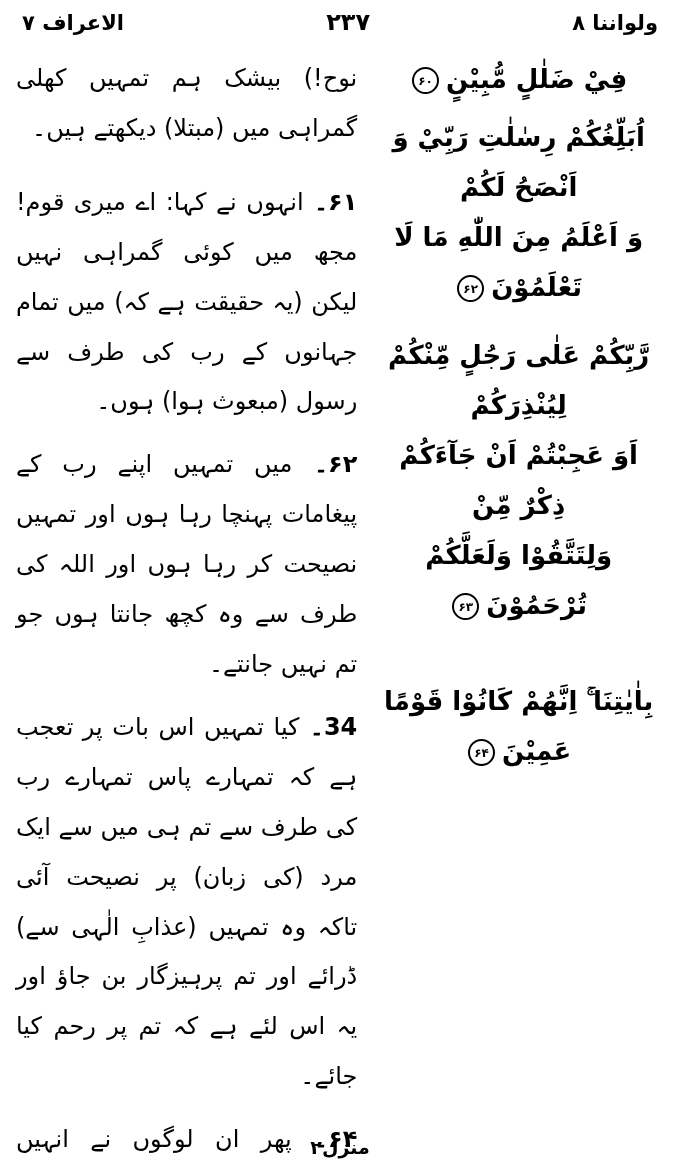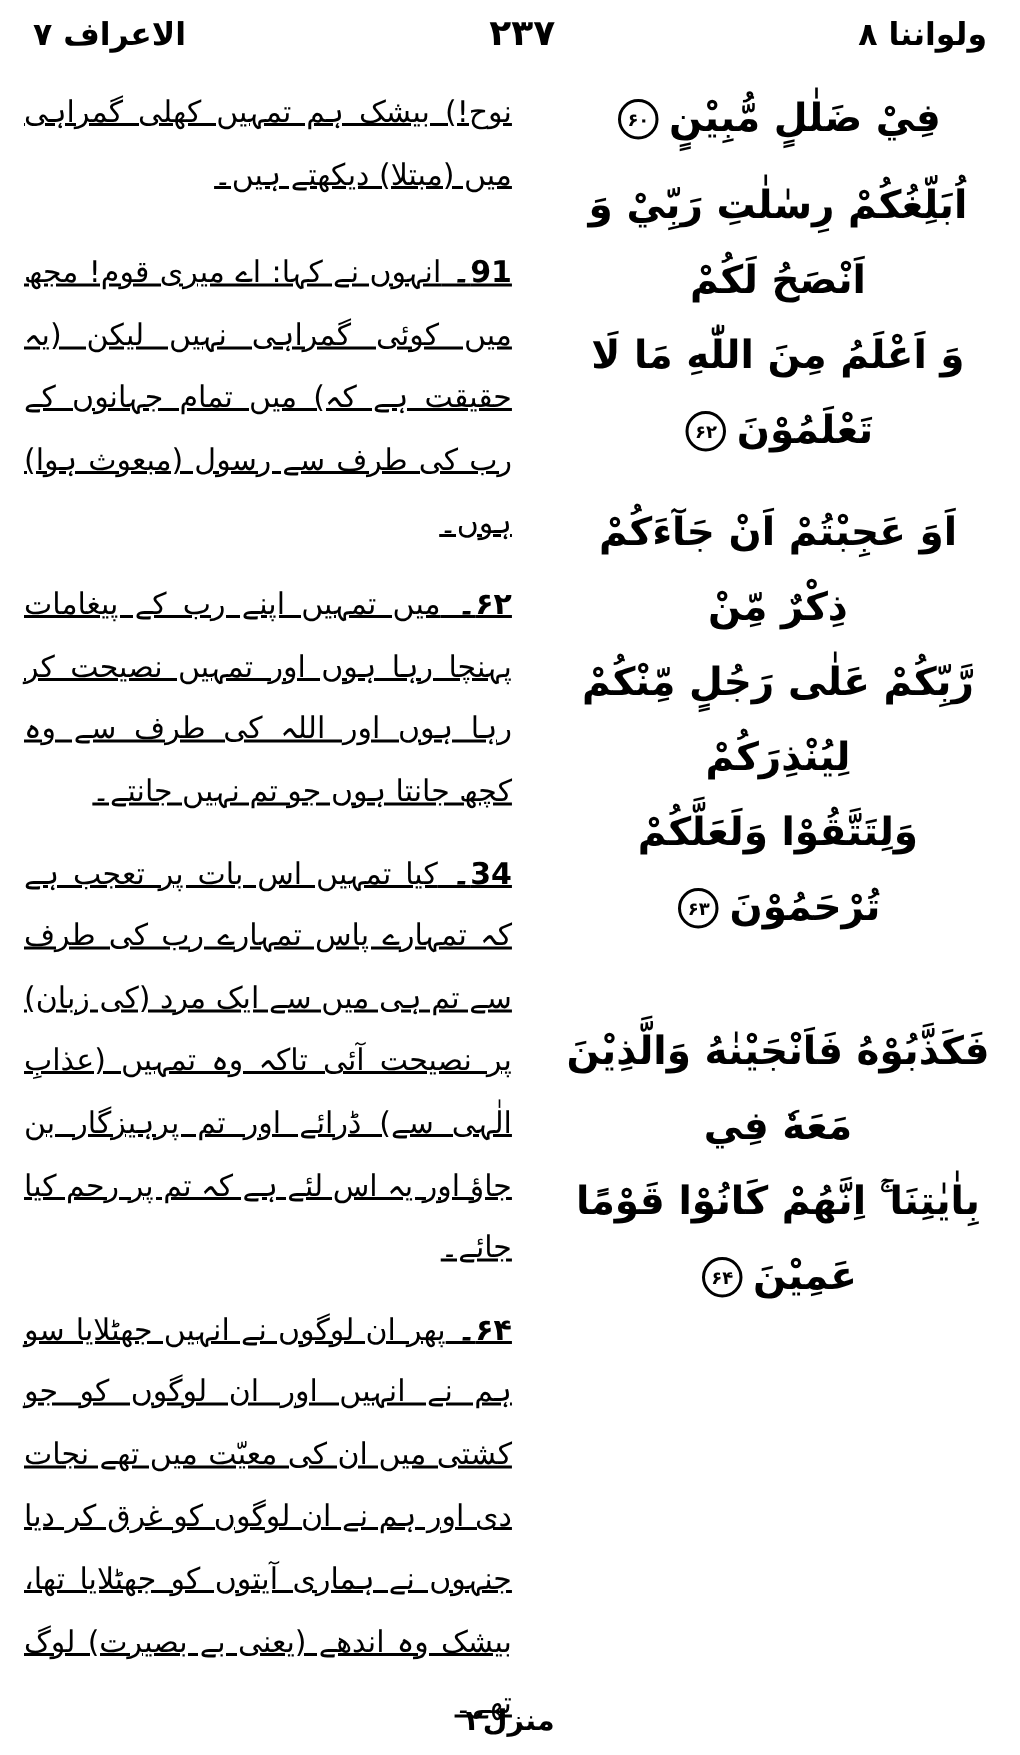--- a/index.html
+++ b/index.html
@@ -54,25 +54,24 @@
     border-radius:50%;
     font-size:12px;
     font-weight:bold;
     line-height:1;
     vertical-align:middle;
     margin-inline-start:7px;
     margin-inline-end:2px;
   }
   
   .u-para{
-    font-size:20px;
+    font-size:24px;
     line-height:2.08;
     text-align:justify;
-    margin:0 16px 13px 0;
-    text-decoration:underline;
+    margin:0 0 13px 0;
   }
   .u-para.p1{margin-bottom:24px;}
   .u-para .u-num{font-weight:bold;}
   
   .ftr{
     position:absolute;
     bottom:12px;left:0;right:0;
     text-align:center;
     font-size:19px;
     font-weight:bold;
@@ -92,32 +91,31 @@
   <main class="cols">
     <section class="arabic-col" id="arabic-col">
         <div class="a-block b1">
           <div class="a-line"><span>فِيْ ضَلٰلٍ مُّبِيْنٍ</span><span class="verse-circle">۶۰</span></div>
         </div>
         <div class="a-block b3">
           <div class="a-line"><span>اُبَلِّغُكُمْ رِسٰلٰتِ رَبِّيْ وَ اَنْصَحُ لَكُمْ</span></div>
           <div class="a-line"><span>وَ اَعْلَمُ مِنَ اللّٰهِ مَا لَا تَعْلَمُوْنَ</span><span class="verse-circle">۶۲</span></div>
         </div>
         <div class="a-block b4">
+          <div class="a-line"><span>رَّبِّكُمْ عَلٰى رَجُلٍ مِّنْكُمْ لِيُنْذِرَكُمْ</span></div>
           <div class="a-line"><span>اَوَ عَجِبْتُمْ اَنْ جَآءَكُمْ ذِكْرٌ مِّنْ</span></div>
-          <div class="a-line"><span>رَّبِّكُمْ عَلٰى رَجُلٍ مِّنْكُمْ لِيُنْذِرَكُمْ</span></div>
           <div class="a-line"><span>وَلِتَتَّقُوْا وَلَعَلَّكُمْ تُرْحَمُوْنَ</span><span class="verse-circle">۶۳</span></div>
         </div>
         <div class="a-block b5">
-          <div class="a-line"><span>فَكَذَّبُوْهُ فَاَنْجَيْنٰهُ وَالَّذِيْنَ مَعَهٗ فِي</span></div>
           <div class="a-line"><span>بِاٰيٰتِنَا ۚ اِنَّهُمْ كَانُوْا قَوْمًا عَمِيْنَ</span><span class="verse-circle">۶۴</span></div>
         </div>
       </section>
     <section class="urdu-col" id="urdu-col">
         <p class="u-para p1">نوح!) بیشک ہم تمہیں کھلی گمراہی میں (مبتلا) دیکھتے ہیں۔</p>
-        <p class="u-para p2"><span class="u-num">91۔ </span>انہوں نے کہا: اے میری قوم! مجھ میں کوئی گمراہی نہیں لیکن (یہ حقیقت ہے کہ) میں تمام جہانوں کے رب کی طرف سے رسول (مبعوث ہوا) ہوں۔</p>
+        <p class="u-para p2"><span class="u-num">۶۱۔ </span>انہوں نے کہا: اے میری قوم! مجھ میں کوئی گمراہی نہیں لیکن (یہ حقیقت ہے کہ) میں تمام جہانوں کے رب کی طرف سے رسول (مبعوث ہوا) ہوں۔</p>
         <p class="u-para p3"><span class="u-num">۶۲۔ </span>میں تمہیں اپنے رب کے پیغامات پہنچا رہا ہوں اور تمہیں نصیحت کر رہا ہوں اور اللہ کی طرف سے وہ کچھ جانتا ہوں جو تم نہیں جانتے۔</p>
         <p class="u-para p4"><span class="u-num">34۔ </span>کیا تمہیں اس بات پر تعجب ہے کہ تمہارے پاس تمہارے رب کی طرف سے تم ہی میں سے ایک مرد (کی زبان) پر نصیحت آئی تاکہ وہ تمہیں (عذابِ الٰہی سے) ڈرائے اور تم پرہیزگار بن جاؤ اور یہ اس لئے ہے کہ تم پر رحم کیا جائے۔</p>
         <p class="u-para p5"><span class="u-num">۶۴۔ </span>پھر ان لوگوں نے انہیں جھٹلایا سو ہم نے انہیں اور ان لوگوں کو جو کشتی میں ان کی معیّت میں تھے نجات دی اور ہم نے ان لوگوں کو غرق کر دیا جنہوں نے ہماری آیتوں کو جھٹلایا تھا، بیشک وہ اندھے (یعنی بے بصیرت) لوگ تھے۔</p>
         <p class="u-para p7"><span class="u-num">۶۶۔ </span>ان کی قوم کے سرداروں اور رئیسوں نے جو کفر (یعنی دعوتِ حق کی مخالفت و مزاحمت) کر رہے تھے کہا: (اے ہود!) بیشک ہم تمہیں حماقت (میں مبتلا) دیکھتے ہیں اور بیشک ہم تمہیں جھوٹے لوگوں میں گمان کرتے ہیں۔</p>
       </section>
   </main>
 
   <footer class="ftr">
     <span>منزل۲</span>
   </footer>

